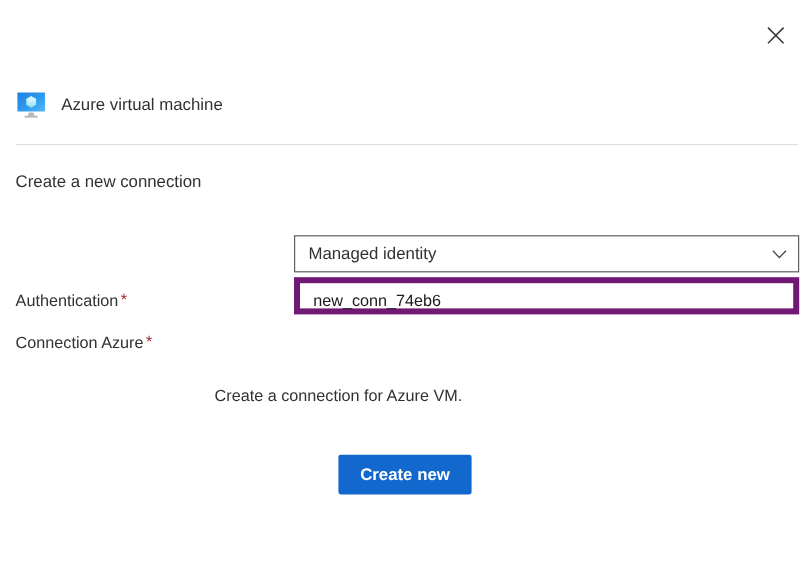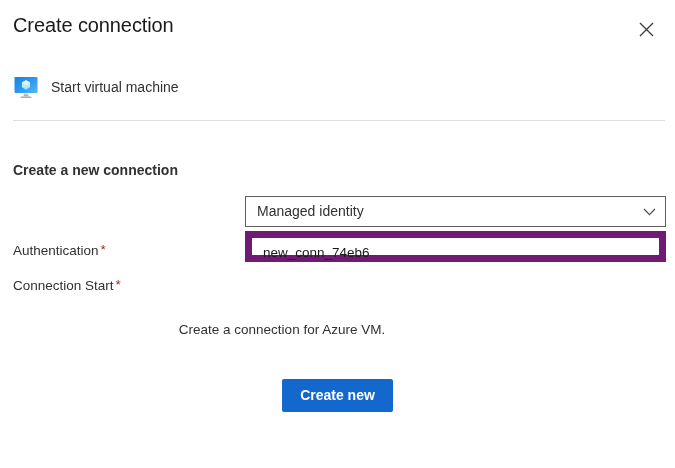--- a/index.html
+++ b/index.html
@@ -80,24 +80,23 @@
     height: 1px;
     background: #e1dfdd;
   }
 
   
   .section-heading {
     position: absolute;
     left: 13px;
     top: 143px;
     font-size: 14px;
-    font-weight: bold;
-    color: #323130;
-    white-space: nowrap;
-    margin-top: 19px;
+    font-weight: normal;
+    color: #323130;
+    white-space: nowrap;
   }
 
   
   .form {
     position: absolute;
     left: 0;
     top: 196px;
     width: 675px;
   }
   .form-row {
@@ -129,21 +128,21 @@
     top: 0;
     width: 421px;
     height: 31px;
     box-sizing: border-box;
     background: #ffffff;
   }
   .field-wrap.dropdown {
     border: 1px solid #605e5c;
   }
   .field-wrap.textbox {
-    border: 7px solid #701a75;
+    border: 5px solid #701a75;
   }
   .field-wrap.dropdown.subtle {
     border: 1px solid #c8c6c4;
   }
   .field-value {
     position: absolute;
     left: 11px;
     top: 0;
     right: 32px;
     height: 29px;
@@ -202,21 +201,20 @@
     font-weight: bold;
     padding: 0 18px;
     cursor: pointer;
     line-height: 33px;
   }
 </style>
 </head>
 <body>
 
 <div class="panel-header">
-  <div class="panel-title">Create connection</div>
   <button class="close-button" aria-label="Close">
     <span>
       <svg width="15" height="15" viewBox="0 0 15 15">
         <path d="M1 1 L14 14 M14 1 L1 14" stroke="#3b3a39" stroke-width="1.3" fill="none"></path>
       </svg>
     </span>
   </button>
 </div>
 
 <div class="resource-row">
@@ -237,21 +235,21 @@
           <stop offset="100%" stop-color="#a19f9d"></stop>
         </linearGradient>
       </defs>
       <rect x="1.5" y="3" width="23" height="16" rx="0.8" fill="url(#monGrad)"></rect>
       <path d="M11 19.5 h4 l0.6 3.2 h-5.2 z" fill="url(#standGrad)"></path>
       <rect x="7.5" y="22.3" width="11" height="1.7" rx="0.8" fill="url(#standGrad)"></rect>
       <path d="M13 6.2 L17.1 8.6 L17.1 13.3 L13 15.7 L8.9 13.3 L8.9 8.6 Z" fill="url(#cubeGrad)"></path>
       <path d="M13 6.2 L17.1 8.6 L13 11 L8.9 8.6 Z" fill="#d9f6ff" opacity="0.95"></path>
     </svg>
   </span>
-  <span class="resource-label">Start virtual machine</span>
+  <span class="resource-label">Azure virtual machine</span>
 </div>
 
 <div class="divider"></div>
 
 <div class="section-heading">Create a new connection</div>
 
 <div class="form">
 
   <div class="form-row">
     <div class="form-label">
@@ -262,21 +260,21 @@
       <span class="chevron">
         <svg width="13" height="8" viewBox="0 0 13 8">
           <path d="M1 1 L6.5 6.6 L12 1" stroke="#4a4846" stroke-width="1.1" fill="none"></path>
         </svg>
       </span>
     </div>
   </div>
 
   <div class="form-row">
     <div class="form-label">
-      <span>Connection Start</span><span class="req-asterisk">*</span>
+      <span>Connection Azure</span><span class="req-asterisk">*</span>
     </div>
     <div class="field-wrap textbox">
       <div class="field-value input-text">new_conn_74eb6</div>
     </div>
   </div>
 
 
 </div>
 
 <div class="description">Create a connection for Azure VM.</div>

